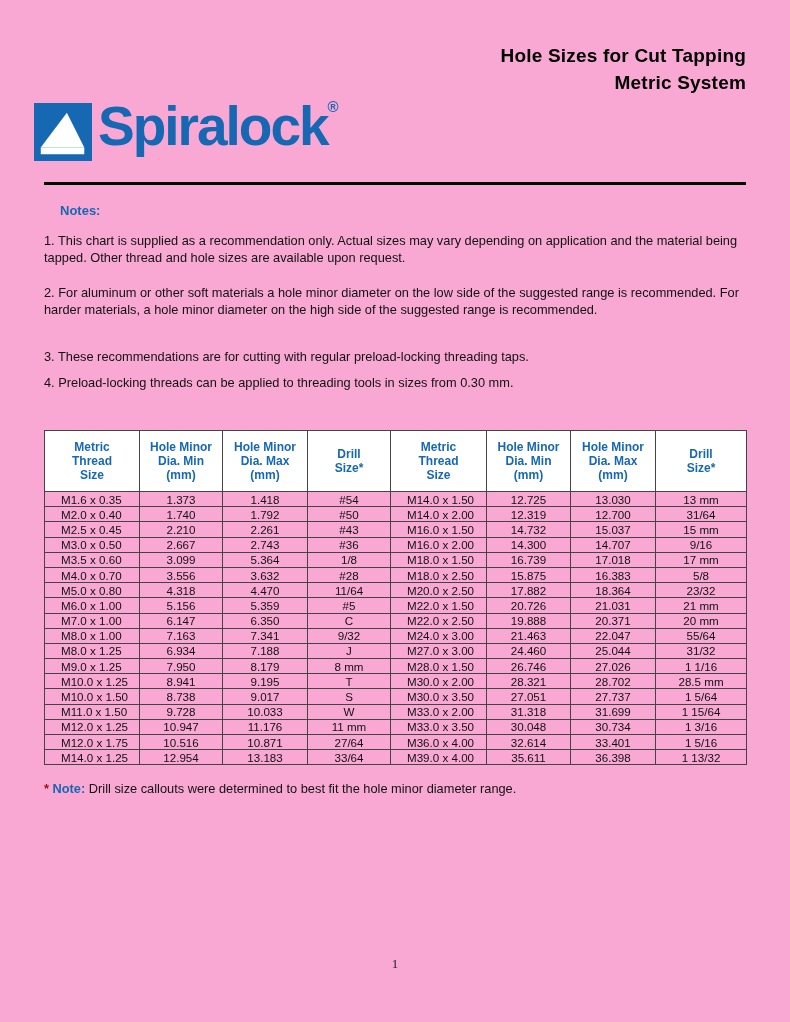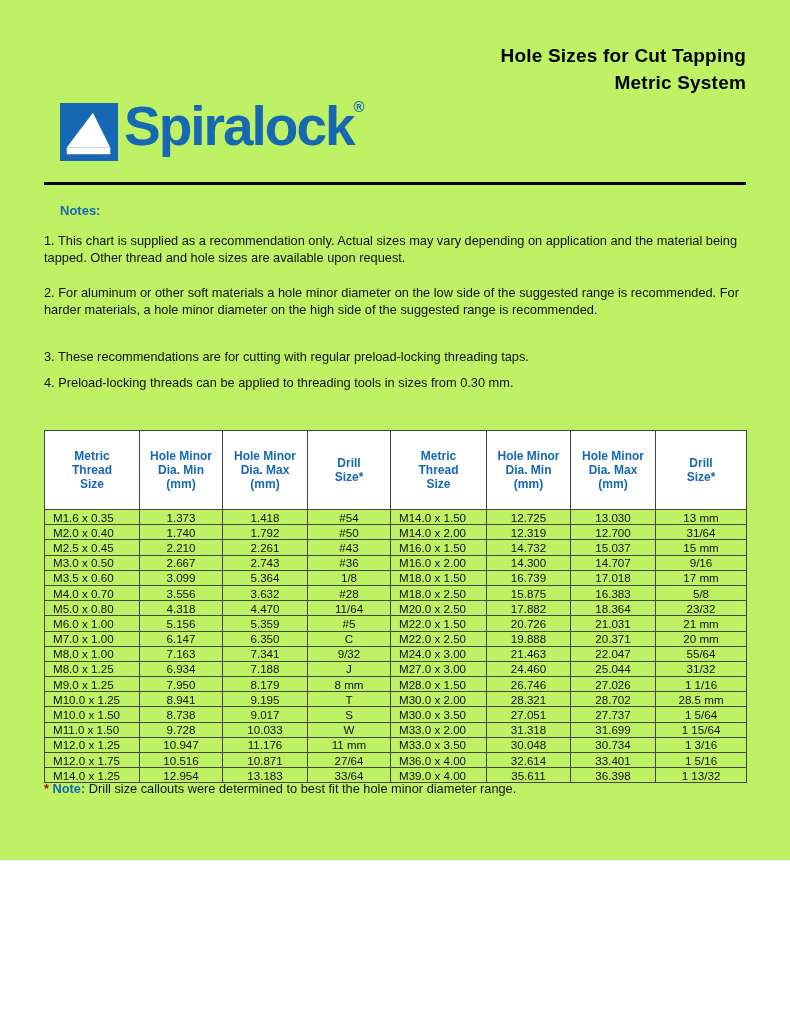--- a/index.html
+++ b/index.html
@@ -2,41 +2,41 @@
 <html><head>
 <meta charset="utf-8">
 <style>
   * { margin: 0; padding: 0; box-sizing: border-box; }
   html, body { background: #ffffff; }
   body { font-family: "Liberation Sans", sans-serif; }
 
   .page {
     position: relative;
     width: 790px;
-    height: 860px;
-    background: #bef264;
+    height: 1022px;
+    background: #f9a8d4;
     overflow: hidden;
   }
 
   .title-block {
     position: absolute;
     top: 42px;
     right: 44px;
     text-align: right;
     font-size: 19px;
     font-weight: bold;
     color: #000000;
     line-height: 27px;
     letter-spacing: 0.2px;
   }
 
   .logo {
     position: absolute;
     top: 97px;
-    left: 60px;
+    left: 34px;
     display: flex;
     align-items: flex-start;
   }
   .logo-mark { display: block; width: 58px; height: 58px; margin-top: 6px; }
   .logo-text {
     font-size: 55px;
     font-weight: bold;
     color: #1668b3;
     letter-spacing: -2px;
     line-height: 58px;
@@ -92,33 +92,33 @@
     border: 1px solid #444444;
     overflow: hidden;
     white-space: nowrap;
   }
   .hole-table thead th {
     color: #1668b3;
     font-weight: bold;
     font-size: 12px;
     line-height: 14px;
     text-align: center;
-    padding: 18px 1px;
+    padding: 9px 1px;
     background: #ffffff;
   }
   .hole-table tbody td {
     font-size: 11.6px;
     color: #111111;
     text-align: center;
     height: 15.2px;
     padding: 0 2px;
   }
   .hole-table tbody td.thread-col {
     text-align: left;
-    padding-left: 8px;
+    padding-left: 16px;
   }
   .hole-table { border: 1.5px solid #222222; }
 
   .footnote {
     position: absolute;
     top: 781px;
     left: 44px;
     width: 702px;
     font-size: 12.8px;
     color: #111111;

